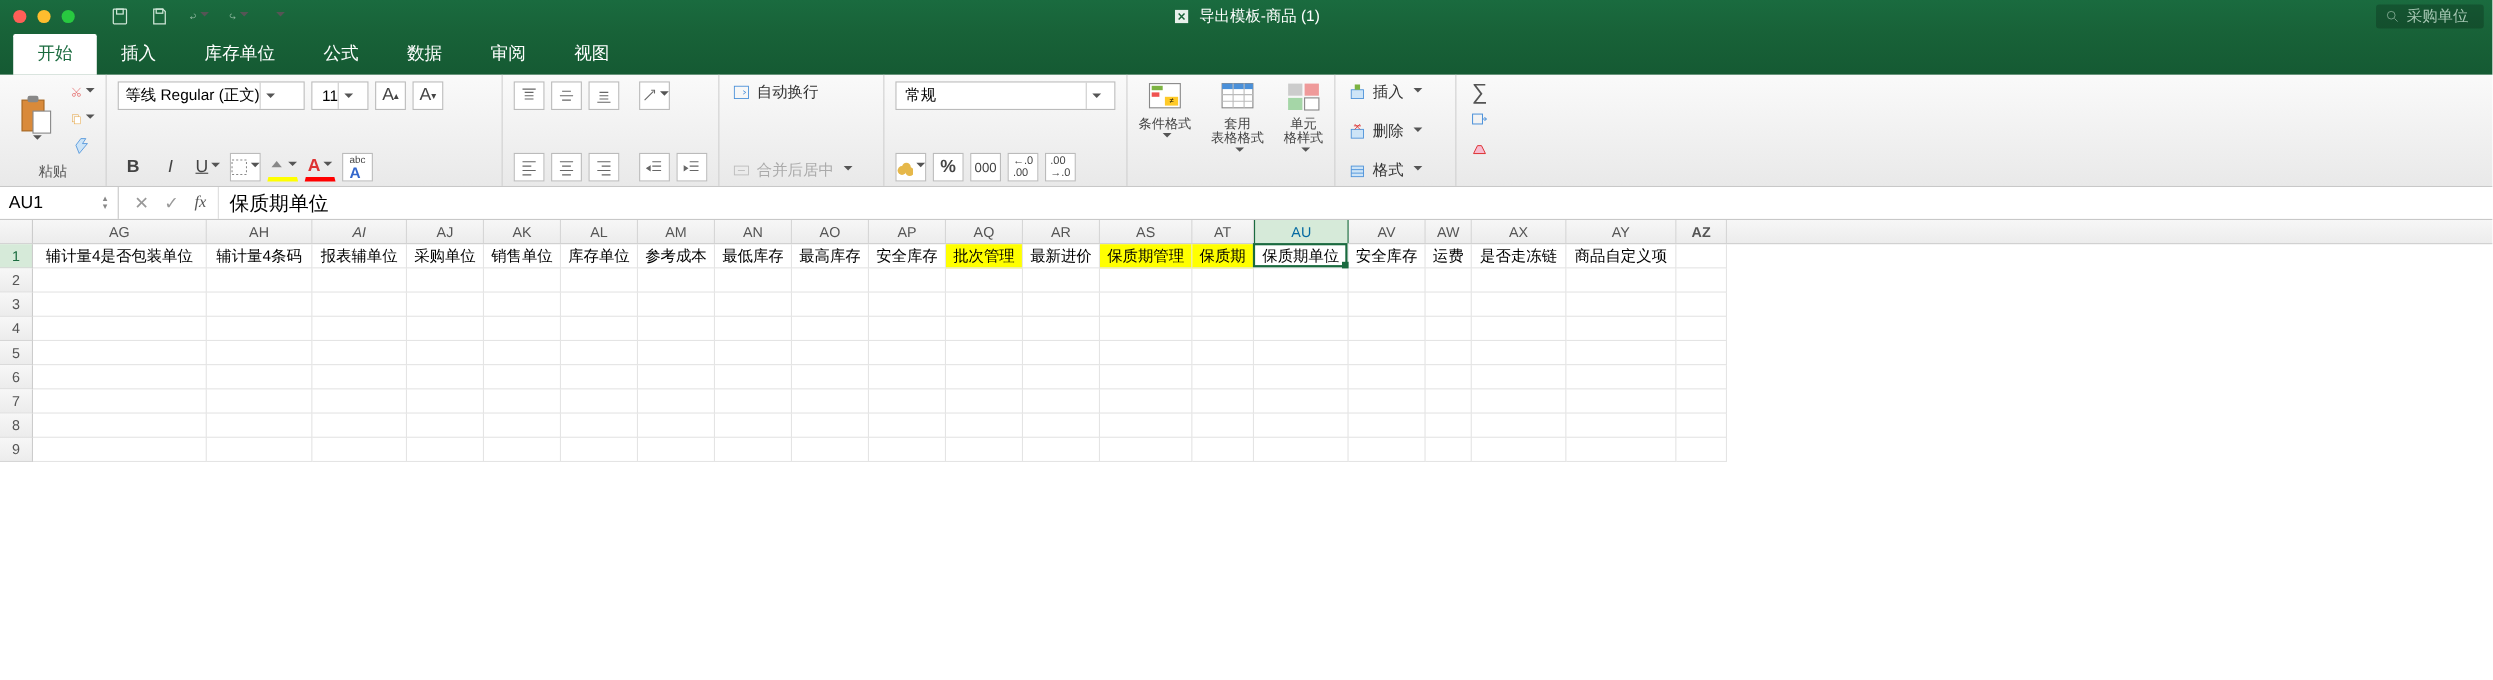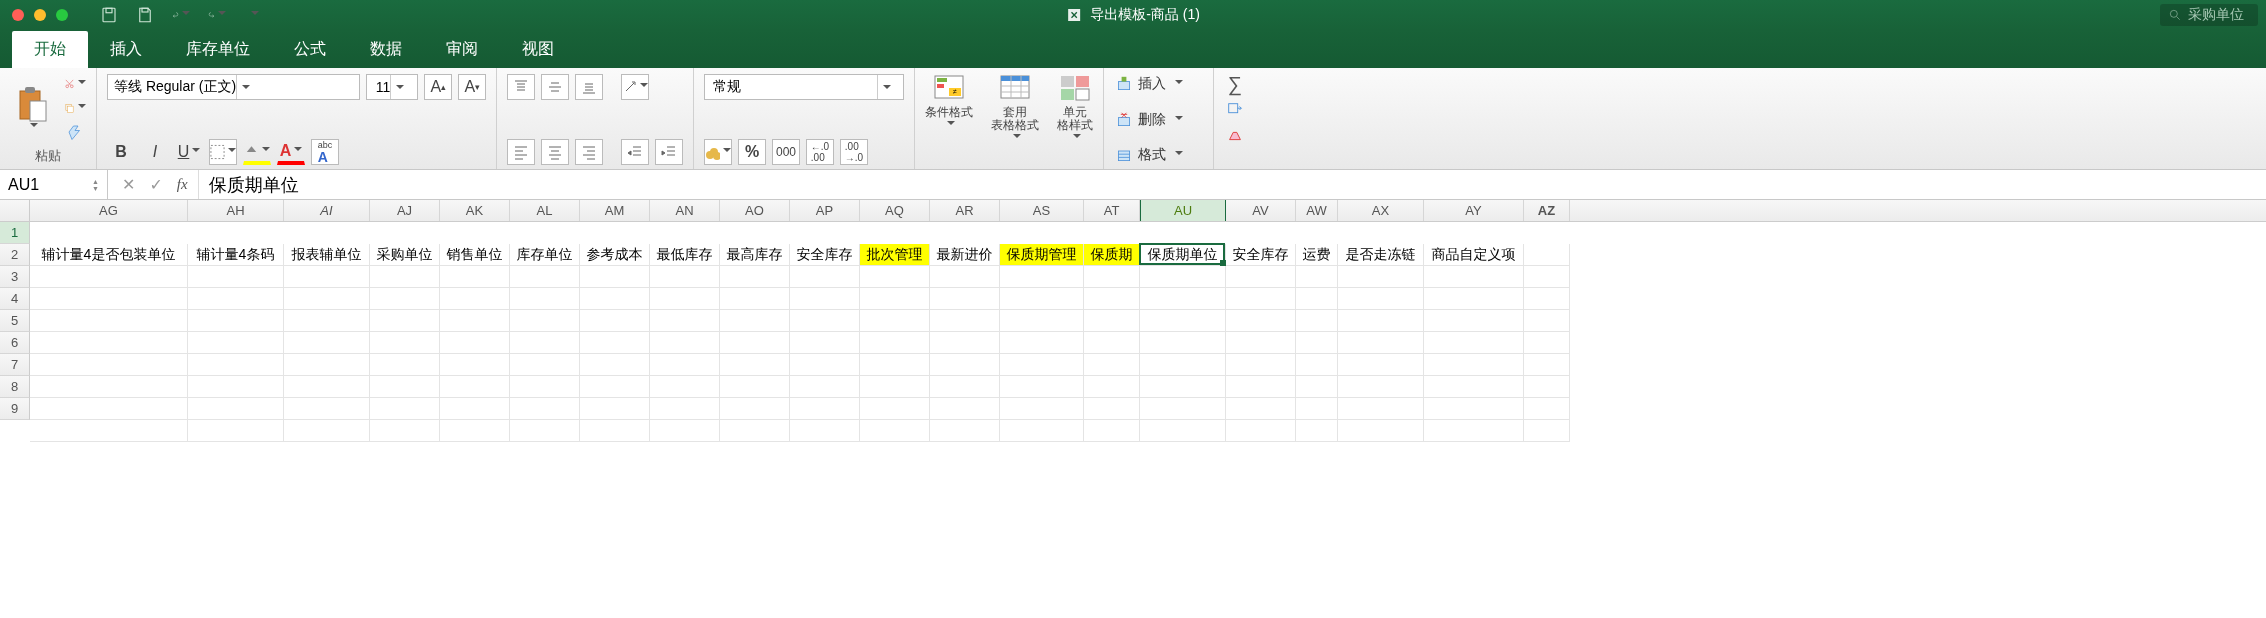--- a/index.html
+++ b/index.html
@@ -26,21 +26,21 @@
 
 .ribbon { height:102px; background:linear-gradient(#fafafa,#e9e9e9); border-bottom:1px solid #c8c8c8; display:flex; }
 .group { border-right:1px solid #d0d0d0; padding:6px 10px 4px; display:flex; flex-direction:column; justify-content:space-between; }
 .group-row { display:flex; align-items:center; gap:6px; }
 .group-label { font-size:13px; color:#555; text-align:center; padding-top:2px;}
 .big-btn { width:44px; height:52px; display:flex; flex-direction:column; align-items:center; justify-content:center; cursor:pointer; }
 .split-v { display:flex; flex-direction:column; gap:4px; padding-left:4px;}
 .mini-ico { width:22px; height:20px; display:flex; align-items:center; justify-content:center; cursor:pointer; }
 .mini-ico svg{width:18px;height:18px;}
 .dd { display:flex; align-items:center; border:1px solid #bbb; background:#fff; height:26px; font-size:14px;}
-.dd-font { width:253px; padding:0 6px; }
+.dd-font { width:170px; padding:0 6px; }
 .dd-size { width:52px; padding:0 6px; justify-content:center;}
 .dd-arrow { width:18px; border-left:1px solid #ccc; display:flex; align-items:center; justify-content:center; height:100%;}
 .dd-arrow::after{content:"";border:4px solid transparent;border-top-color:#555;margin-top:3px;}
 .btn-sq { width:28px; height:26px; border:1px solid transparent; display:flex; align-items:center; justify-content:center; cursor:pointer; font-size:16px; color:#444;}
 .btn-sq.bordered{border-color:#bbb;background:#fff;}
 .underline-y{border-bottom:4px solid #ffff00;}
 .underline-r{border-bottom:4px solid #ff0000;}
 .vstack{display:flex;flex-direction:column;align-items:center;gap:2px;cursor:pointer;}
 .vstack-label{font-size:12px;color:#444;line-height:1.1;text-align:center;}
 .cell-menu-item{display:flex;align-items:center;gap:6px;font-size:14px;color:#333;cursor:pointer;padding:1px 2px;}
@@ -54,26 +54,26 @@
 .namebox-stepper span{font-size:7px;color:#888;line-height:7px;cursor:pointer;}
 .fbar-btns{display:flex;gap:14px;padding:0 14px;color:#999;font-size:16px;}
 .fx{font-style:italic;font-family:Georgia,serif;font-size:15px;color:#555;padding-right:10px;}
 .fcontent{padding-left:10px;font-size:18px;flex:1;}
 
 
 .grid { position:relative; }
 .colhdr-row { display:flex; height:22px; background:linear-gradient(#f7f7f7,#ececec); border-bottom:1px solid #ccc;}
 .corner{width:30px;border-right:1px solid #ccc;background:linear-gradient(#f7f7f7,#ececec);} 
 .colhdr{border-right:1px solid #d6d6d6;text-align:center;font-size:13px;color:#555;display:flex;align-items:center;justify-content:center;cursor:pointer;}
-.colhdr.sel{background:#d6ead9;color:#4d7c0f;border-left:1px solid #1a6b3f;border-right:1px solid #1a6b3f;}
+.colhdr.sel{background:#d6ead9;color:#0369a1;border-left:1px solid #1a6b3f;border-right:1px solid #1a6b3f;}
 .gridbody{display:flex;}
 .rowhdrs{width:30px;display:flex;flex-direction:column;}
 .rowhdr{height:22px;border-bottom:1px solid #d6d6d6;border-right:1px solid #ccc;background:linear-gradient(#f7f7f7,#ececec);text-align:center;font-size:13px;color:#555;display:flex;align-items:center;justify-content:center;cursor:pointer;}
 .rowhdr.sel{background:#d6ead9;color:#1a6b3f;}
-.cells{position:relative;margin-top:22px;}
+.cells{position:relative;}
 .crow{display:flex;height:22px;}
 .cell{border-right:1px solid #e4e4e4;border-bottom:1px solid #e4e4e4;font-size:14px;padding:0 4px;display:flex;align-items:center;overflow:hidden;white-space:nowrap;justify-content:center;}
 .cell.hl{background:#ffff00;}
 .sel-box{position:absolute;border:2px solid #1a6b3f;pointer-events:none;}
 .sel-handle{position:absolute;width:6px;height:6px;background:#1a6b3f;right:-3px;bottom:-3px;}
 </style>
 </head>
 <body>
 
 <div class="titlebar">
@@ -257,20 +257,37 @@
           </svg>
         </span>
       <span class="btn-sq bordered">
           <svg width="16" height="16">
             <path d="M6 3h8M6 7h8M6 11h8M1 7l3 2-3 2z" stroke="#666" fill="#666"></path>
           </svg>
         </span>
     </div>
   </div>
 
+  <div class="group" style="min-width:150px;">
+    <div class="cell-menu-item">
+      <svg viewBox="0 0 20 20">
+          <rect x="2" y="3" width="16" height="14" fill="none" stroke="#4a90d9"></rect>
+          <path d="M12 8l3 2-3 2" fill="none" stroke="#4a90d9"></path>
+        </svg>
+      <span>自动换行</span>
+    </div>
+    <div style="height:18px;"></div>
+    <div class="cell-menu-item tri-down" style="color:#aaa;">
+      <svg viewBox="0 0 20 20">
+          <rect x="2" y="5" width="16" height="10" fill="none" stroke="#bbb"></rect>
+          <path d="M6 10h8" stroke="#bbb"></path>
+        </svg>
+      <span>合并后居中</span>
+    </div>
+  </div>
 
   <div class="group">
     <div class="group-row">
       <div class="dd" style="width:200px;padding:0 8px;">
           <span>常规</span>
           <span class="dd-arrow" style="margin-left:auto;"></span>
         </div>
     </div>
     <div class="group-row">
       <span class="btn-sq bordered tri-down">

